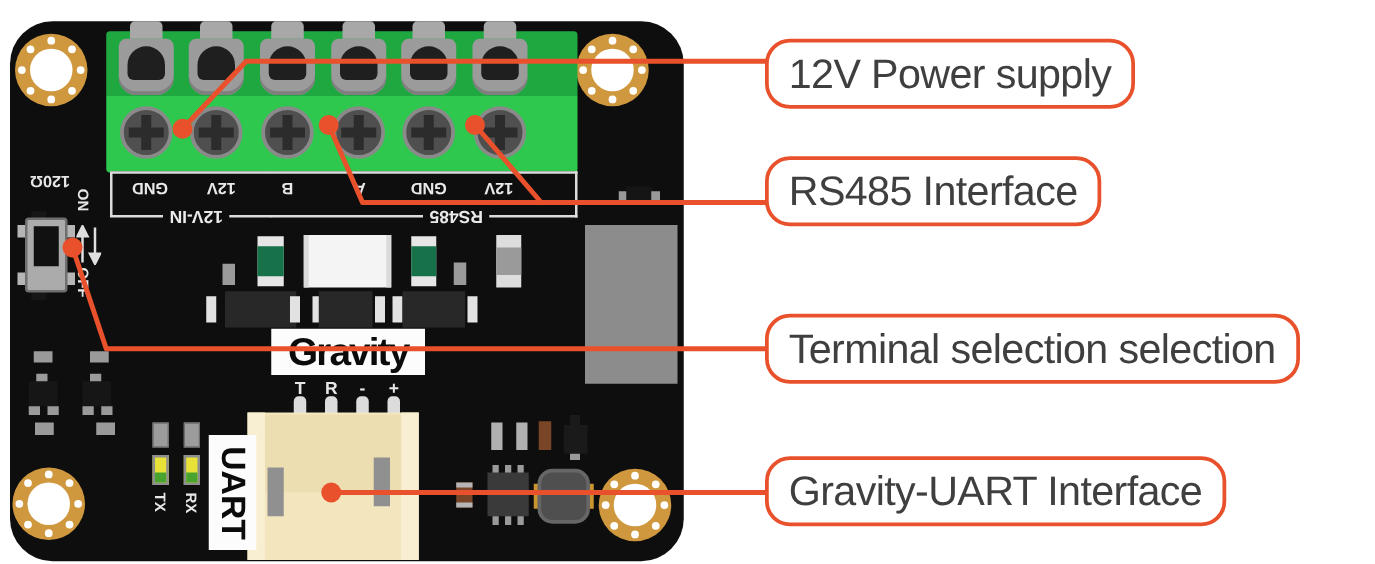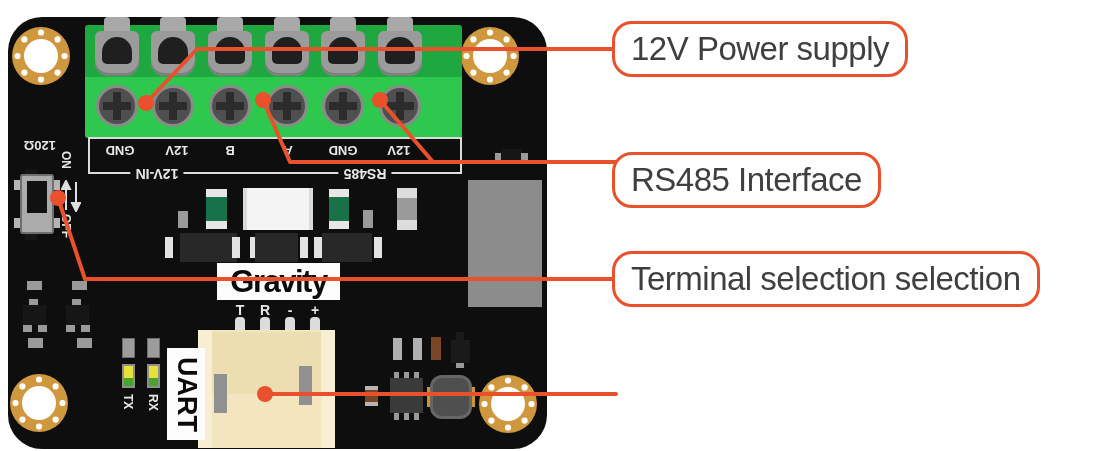--- a/index.html
+++ b/index.html
@@ -305,23 +305,26 @@
     </g>
     <g fill="#E8512B" stroke="none">
       <circle cx="146" cy="103" r="8"></circle>
       <circle cx="263" cy="100" r="8"></circle>
       <circle cx="380" cy="100" r="8"></circle>
       <circle cx="58" cy="198" r="8"></circle>
       <circle cx="265" cy="394" r="8"></circle>
     </g>
   </svg>
 
-  <div class="callout" style="top:21px">
+  <div class="callout" style="top:31px">
       <span>12V Power supply</span>
     </div>
-  <div class="callout" style="top:152px">
+  <div class="callout" style="top:125px">
       <span>RS485 Interface</span>
     </div>
   <div class="callout" style="top:251px">
       <span>Terminal selection selection</span>
     </div>
+  <div class="callout" style="top:365px">
+      <span>Gravity-UART Interface</span>
+    </div>
 
 </div>
 
 </body></html>

